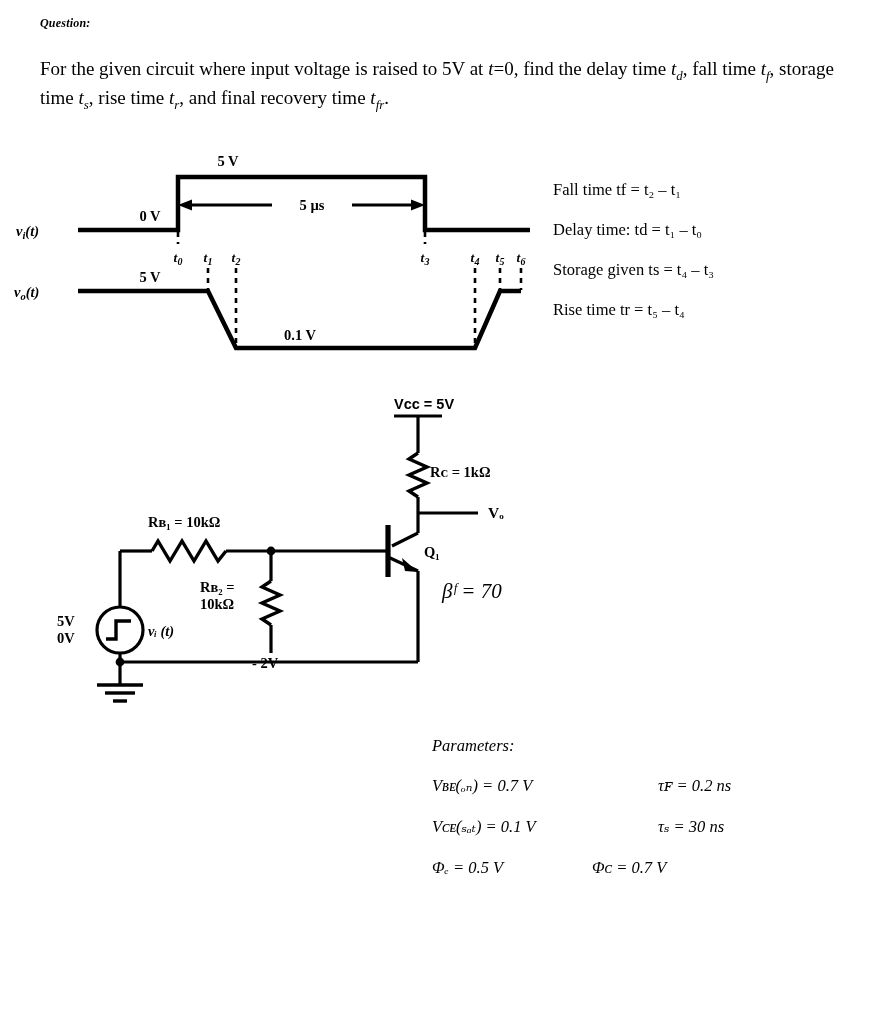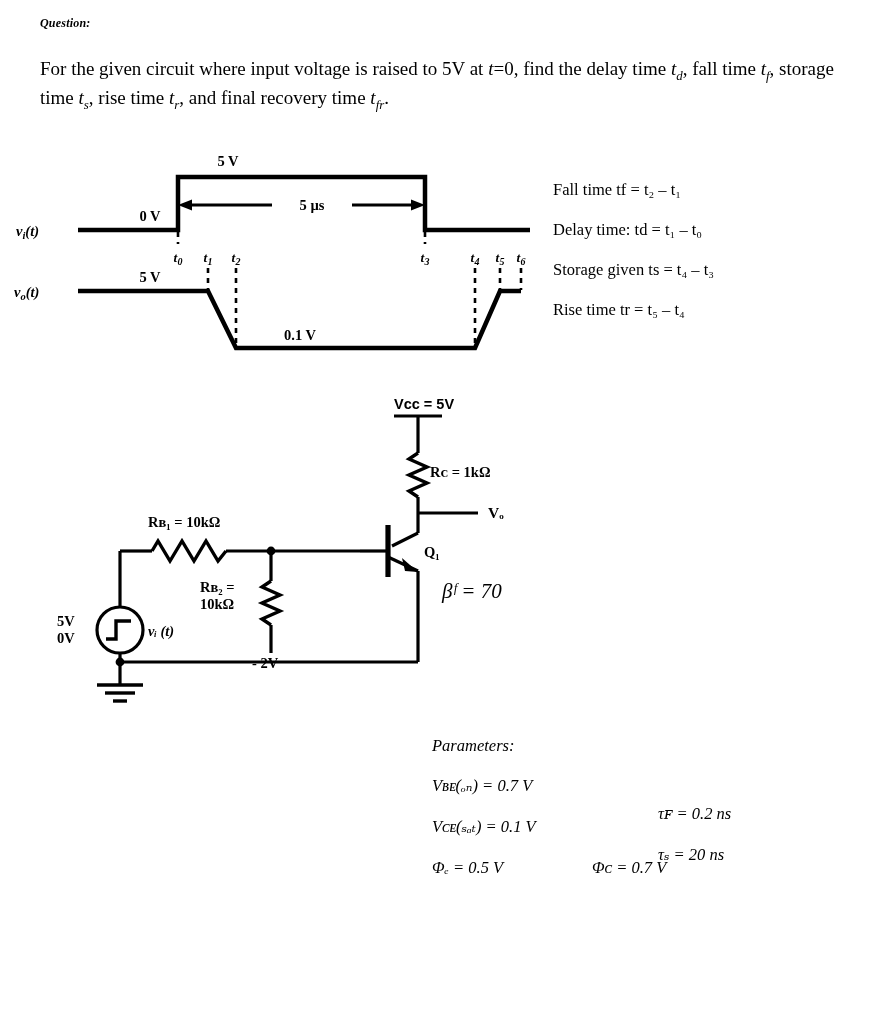--- a/index.html
+++ b/index.html
@@ -96,21 +96,21 @@
     position: absolute;
     left: 0px;
     top: 0px;
     white-space: nowrap;
   }
   .param-right {
     position: absolute;
     top: 0px;
     white-space: nowrap;
   }
-  .param-right.col-far { left: 226px; margin-top: 28px; }
+  .param-right.col-far { left: 226px; }
   .param-right.col-near { left: 160px; }
 </style>
 </head>
 <body>
 
 <div class="page">
 
   <div id="question-heading">Question:</div>
 
   <div id="question-body">
@@ -292,21 +292,21 @@
 
   <div id="parameters-block">
     <div id="parameters-title">Parameters:</div>
 
     <div class="param-row">
       <span class="param-left">Vʙᴇ(ₒₙ) = 0.7 V</span>
       <span class="param-right col-far">τꜰ = 0.2 ns</span>
     </div>
     <div class="param-row">
       <span class="param-left">Vᴄᴇ(ₛₐₜ) = 0.1 V</span>
-      <span class="param-right col-far">τₛ = 20 ns</span>
+      <span class="param-right col-far">τₛ = 30 ns</span>
     </div>
     <div class="param-row">
       <span class="param-left">Φₑ = 0.5 V</span>
       <span class="param-right col-near">Φᴄ = 0.7 V</span>
     </div>
   </div>
 
 </div>
 
 </body></html>

